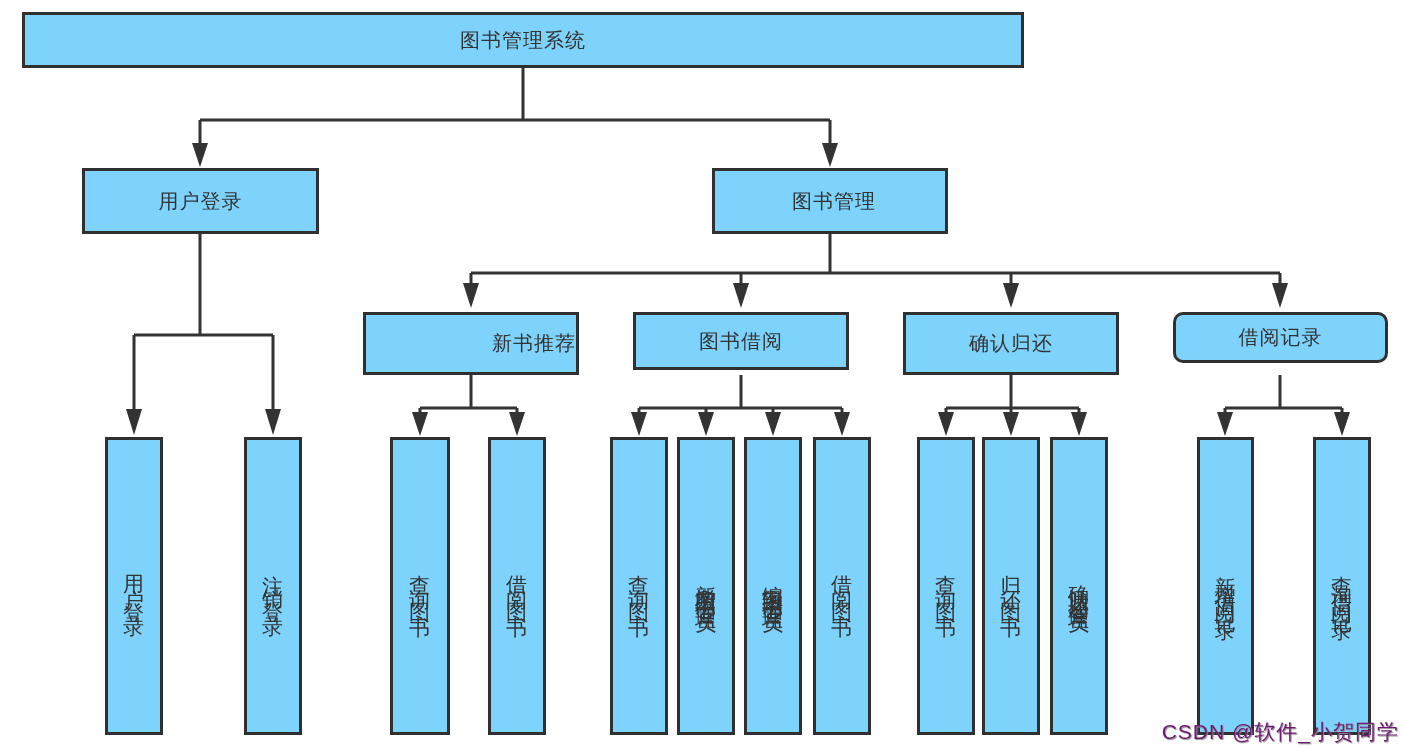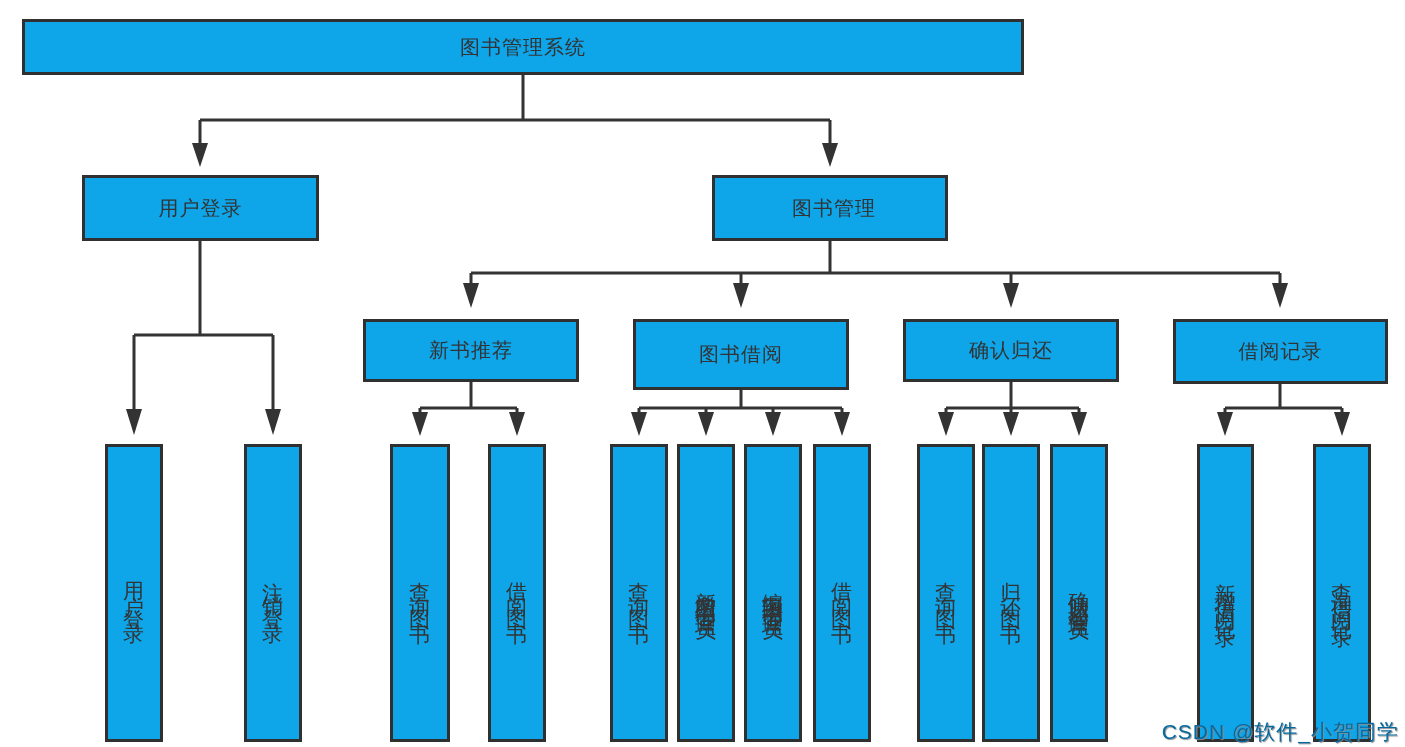--- a/index.html
+++ b/index.html
@@ -5,57 +5,56 @@
   html,body{margin:0;padding:0;}
   body{
     width:1405px;height:747px;background:#ffffff;overflow:hidden;
     font-family:"Liberation Sans","DejaVu Sans",sans-serif;
     position:relative;
   }
   #stage{position:absolute;left:0;top:0;width:1405px;height:747px;}
   #connectors{position:absolute;left:0;top:0;z-index:0;}
   .box{
     position:absolute;box-sizing:border-box;
-    border:3px solid #303030;background:#0ea5e9;z-index:1;
+    border:3px solid #303030;background:#7dd3fc;z-index:1;
     display:flex;align-items:center;justify-content:center;
     color:#333333;
-    margin-top:7px;
   }
   .h-node{font-size:20px;letter-spacing:1px;}
   .leaf span{
     writing-mode:vertical-rl;text-orientation:mixed;
     font-size:21px;line-height:1;color:#333333;
   }
   .ls-4 span{letter-spacing:14px;}
   .ls-6 span{letter-spacing:9px;}
   .ls-9 span{letter-spacing:4px;}
   .root{left:22px;top:12px;width:1002px;height:56px;}
   .n-user-login{left:82px;top:168px;width:237px;height:66px;}
   .n-book-mgmt{left:712px;top:168px;width:236px;height:66px;padding-left:8px;}
-  .n-new-book{left:363px;top:312px;width:216px;height:63px;}
-  .n-borrow{left:633px;top:312px;width:216px;height:71px;}
+  .n-new-book{left:363px;top:312px;width:216px;height:63px;justify-content:flex-end;}
+  .n-borrow{left:633px;top:312px;width:216px;height:58px;}
   .n-current{left:903px;top:312px;width:216px;height:63px;}
-  .n-records{left:1173px;top:312px;width:215px;height:65px;}
+  .n-records{left:1173px;top:312px;width:215px;height:51px;border-radius:10px;}
   .leaf{top:437px;height:298px;width:58px;}
   .l-login{left:105px;}
   .l-logout{left:244px;}
   .l-nb-query{left:390px;width:60px;}
   .l-nb-borrow{left:488px;}
   .l-bb-query{left:610px;}
   .l-bb-add{left:677px;}
   .l-bb-edit{left:744px;}
   .l-bb-borrow{left:813px;}
   .l-cb-query{left:917px;}
   .l-cb-return{left:982px;}
   .l-cb-confirm{left:1050px;}
   .l-br-add{left:1197px;width:57px;}
   .l-br-query{left:1313px;}
   .watermark{
     position:absolute;right:6px;bottom:1px;z-index:2;
-    font-size:21px;color:#0369a1;
+    font-size:21px;color:#701a75;
     text-shadow:1px 1px 1px #8c8c8c;
     letter-spacing:1px;
   }
 </style>
 </head>
 <body>
 
 <div id="stage">
 
   <svg id="connectors" width="1405" height="747" viewBox="0 0 1405 747">

